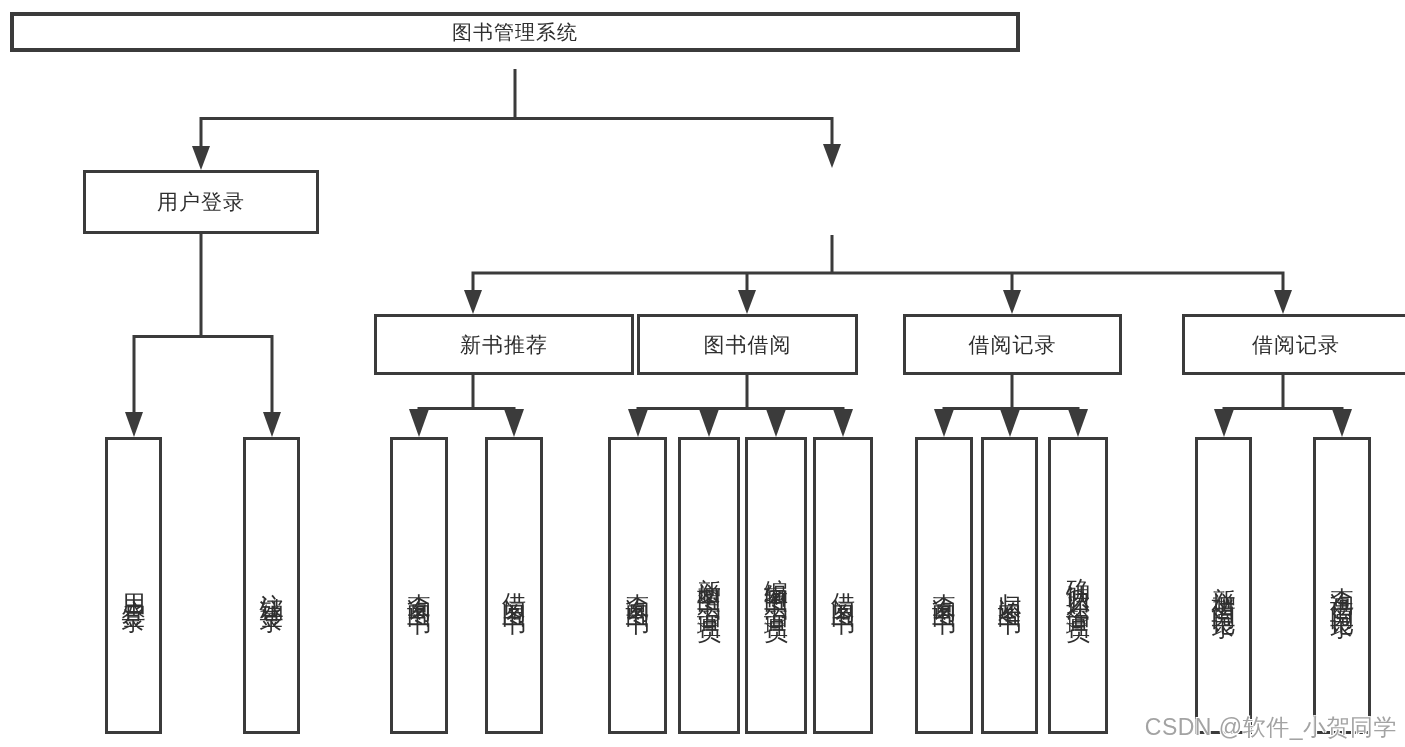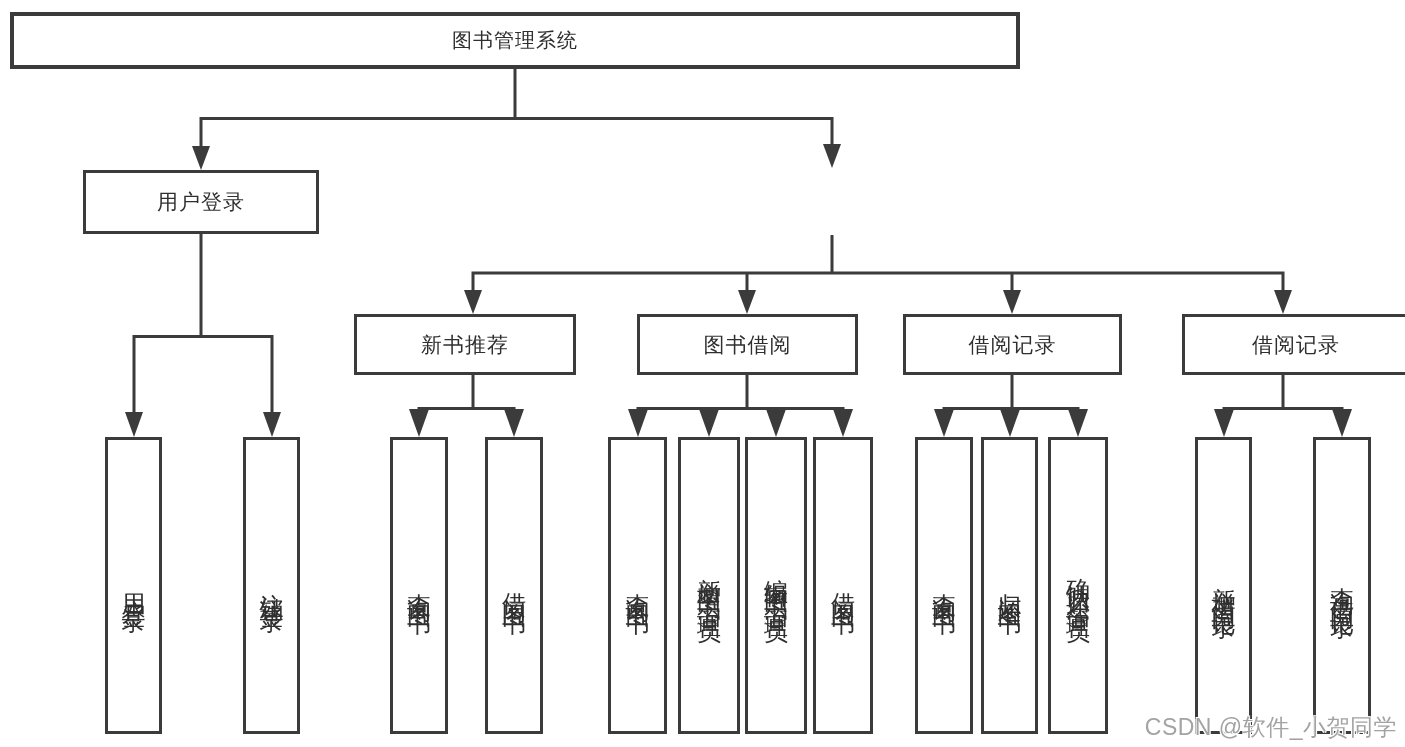--- a/index.html
+++ b/index.html
@@ -90,29 +90,29 @@
     <path class="c-line" d="M1012 375 V409 M944 412 V408.5 H1078 V412 M1010 408.5 V412"></path>
     <polygon class="c-arrow" points="934,409 954,409 944,437"></polygon>
     <polygon class="c-arrow" points="1000,409 1020,409 1010,437"></polygon>
     <polygon class="c-arrow" points="1068,409 1088,409 1078,437"></polygon>
 
     <path class="c-line" d="M1283 375 V409 M1224 412 V408.5 H1342 V412"></path>
     <polygon class="c-arrow" points="1214,409 1234,409 1224,437"></polygon>
     <polygon class="c-arrow" points="1332,409 1352,409 1342,437"></polygon>
   </svg>
 
-  <div class="node node--root" style="left:10px; top:12px; width:1010px; height:57px;">
+  <div class="node node--root" style="left:10px; top:12px; width:1010px; height:40px;">
     <span>图书管理系统</span>
   </div>
 
   <div class="node" style="left:83px; top:170px; width:236px; height:64px;">
     <span>用户登录</span>
   </div>
 
-  <div class="node" style="left:354px; top:314px; width:222px; height:61px;">
+  <div class="node" style="left:374px; top:314px; width:260px; height:61px;">
     <span>新书推荐</span>
   </div>
   <div class="node" style="left:637px; top:314px; width:221px; height:61px;">
     <span>图书借阅</span>
   </div>
   <div class="node" style="left:903px; top:314px; width:219px; height:61px;">
     <span>借阅记录</span>
   </div>
   <div class="node" style="left:1173px; top:314px; width:228px; height:61px;margin-left:9px;">
     <span>借阅记录</span>

